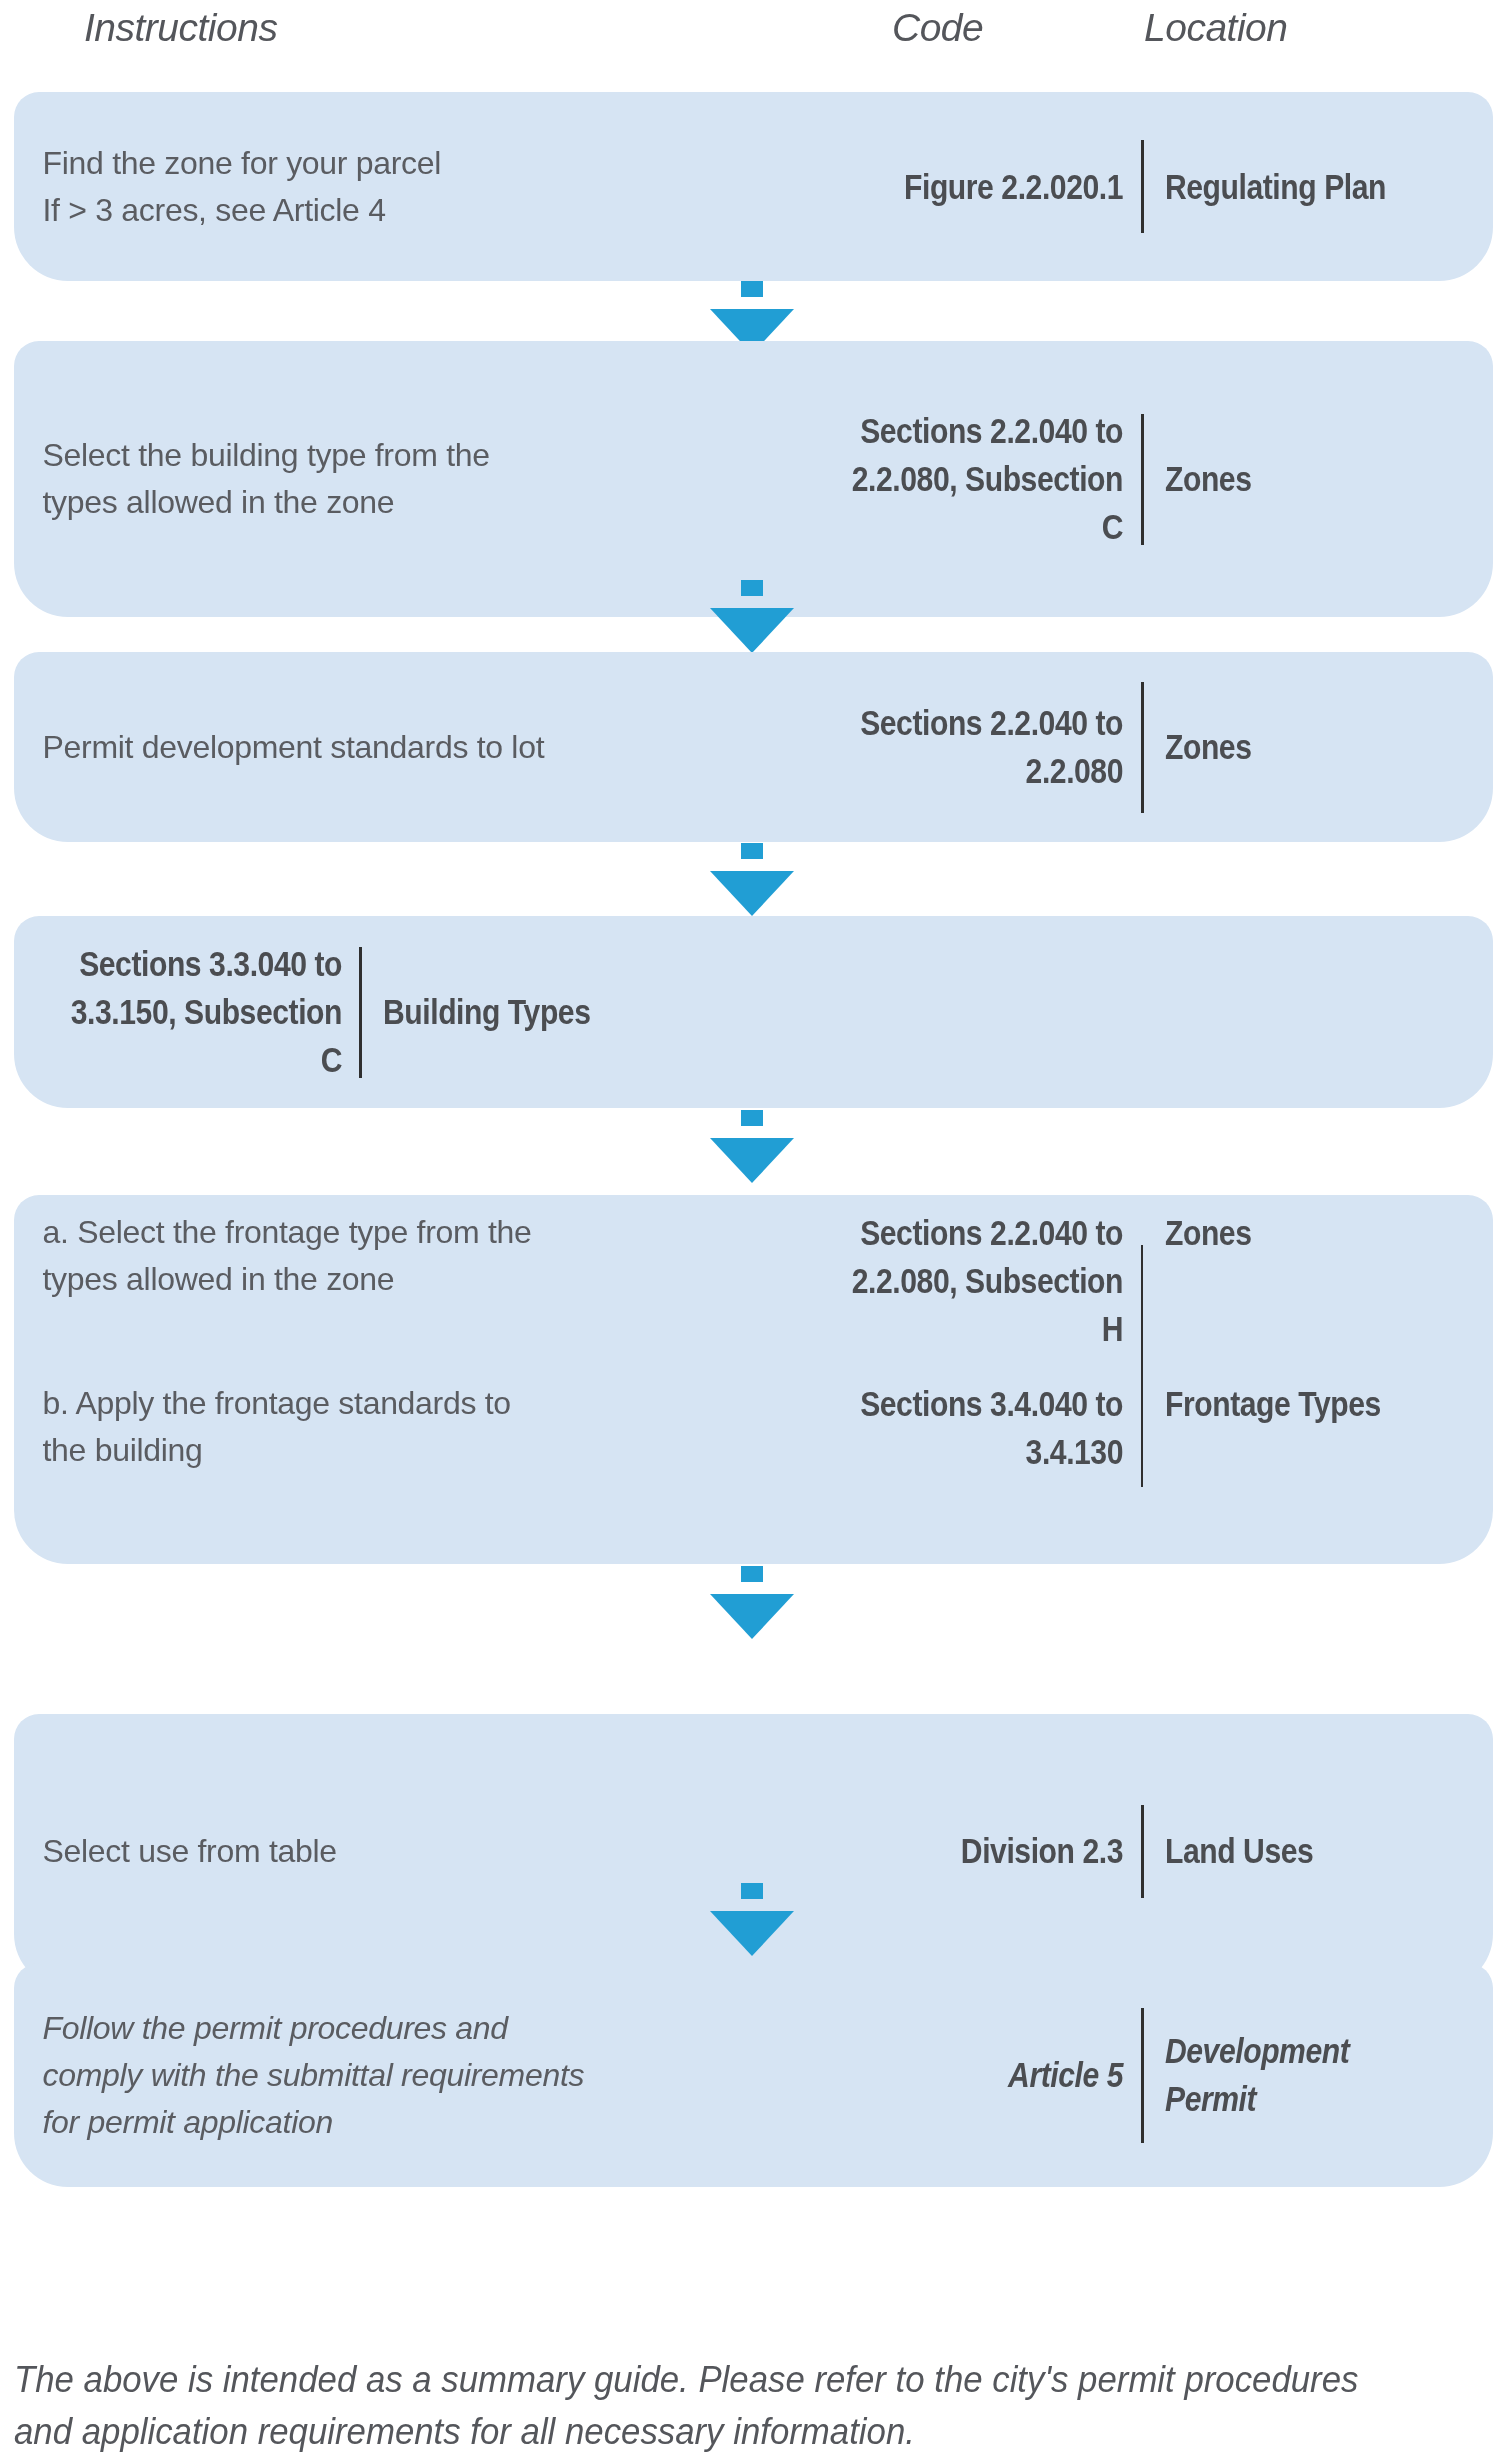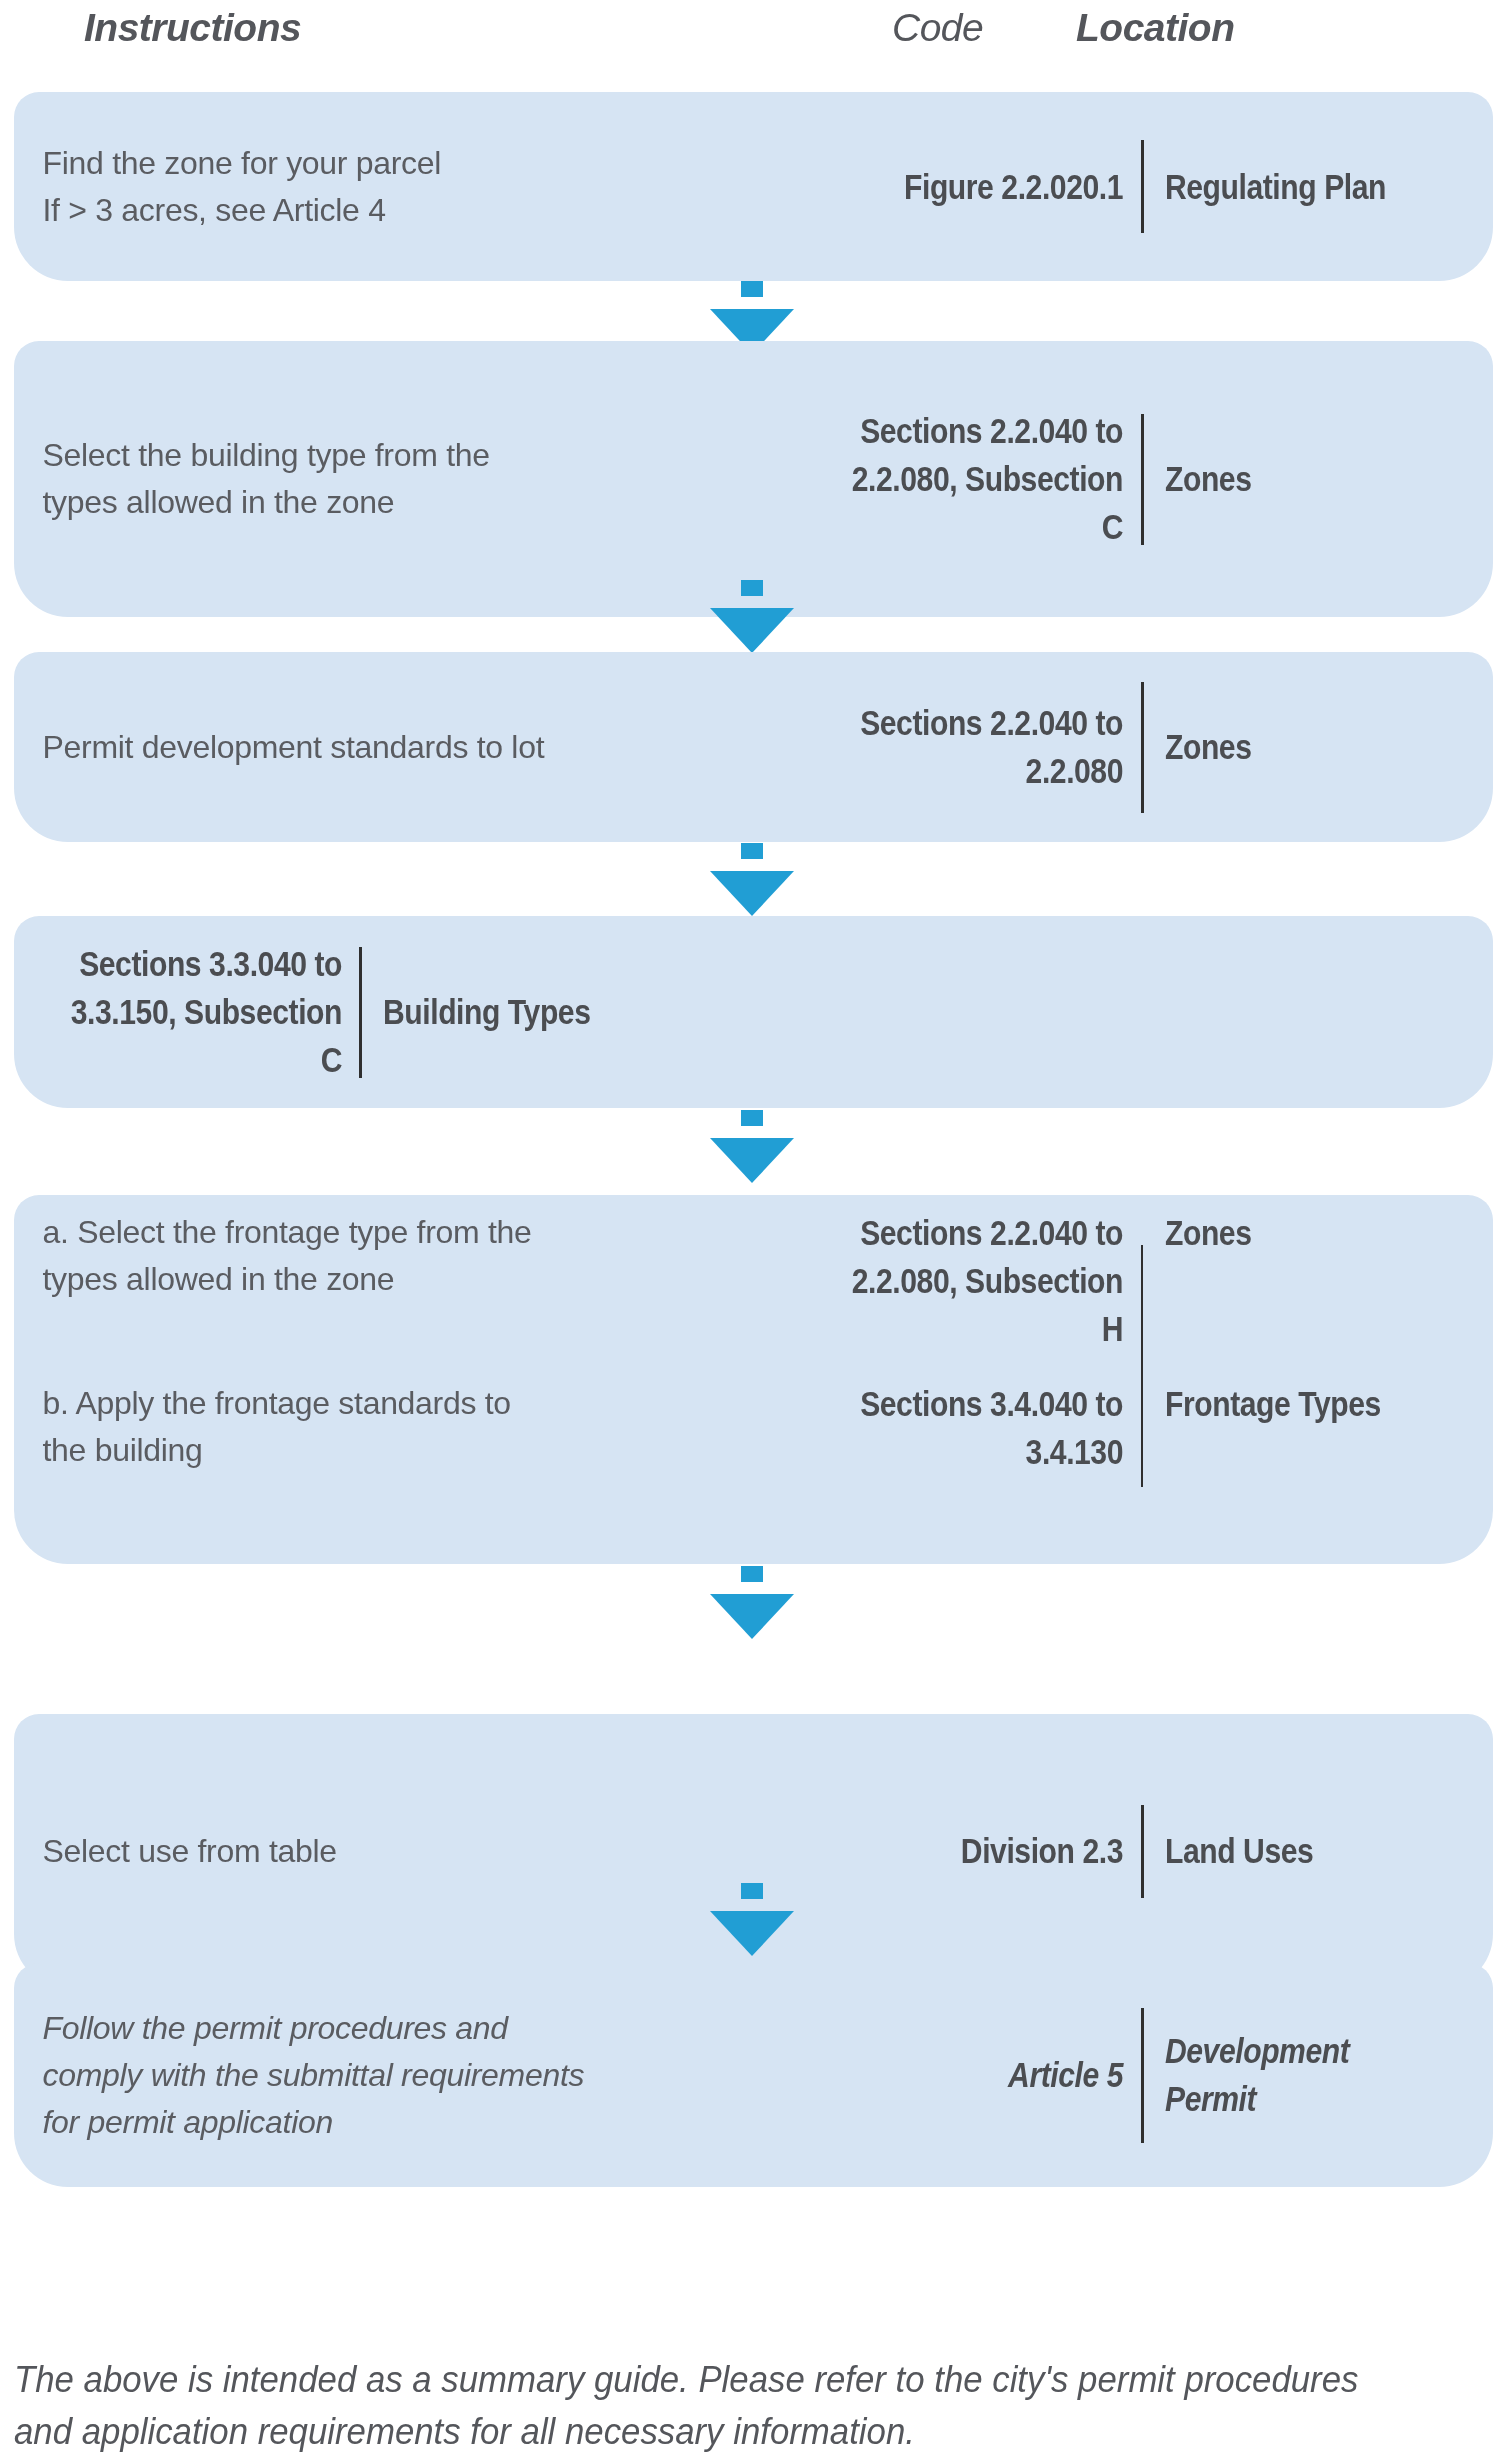--- a/index.html
+++ b/index.html
@@ -15,23 +15,23 @@
   
   .colhead{
     position:absolute;
     top:5.8px;
     font-style:italic;
     font-size:39px;
     color:#54565b;
     letter-spacing:-0.5px;
     white-space:nowrap;
   }
-  .colhead.instructions{left:84px;font-weight:bold;}
+  .colhead.instructions{left:84px;}
   .colhead.code{left:892px;text-align:right;}
-  .colhead.location{left:1076px;font-weight:bold;}
+  .colhead.location{left:1144px;}
 
   
   .box{
     position:absolute;
     left:13.5px;
     width:1479px;
     background:#d6e4f3;
     border-radius:25px 25px 54px 54px;
     display:flex;
     align-items:center;

